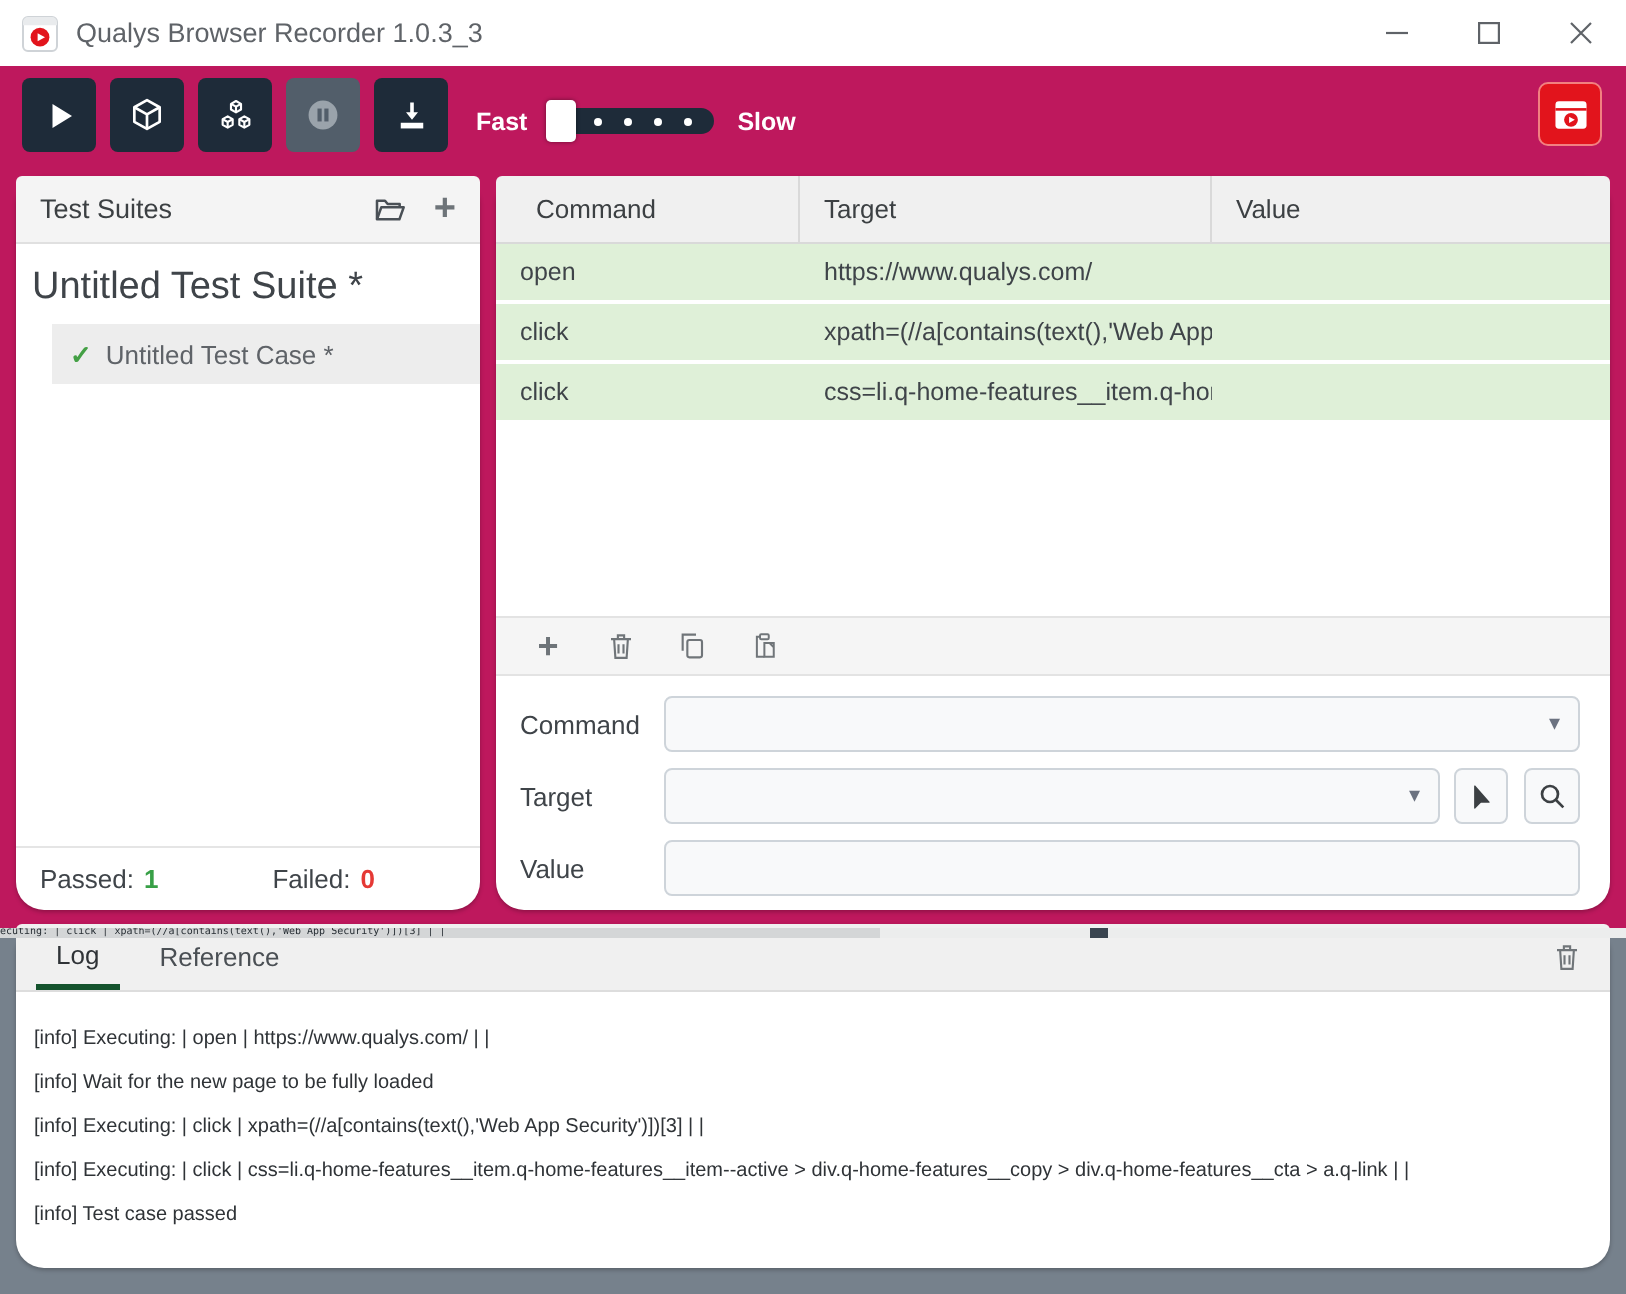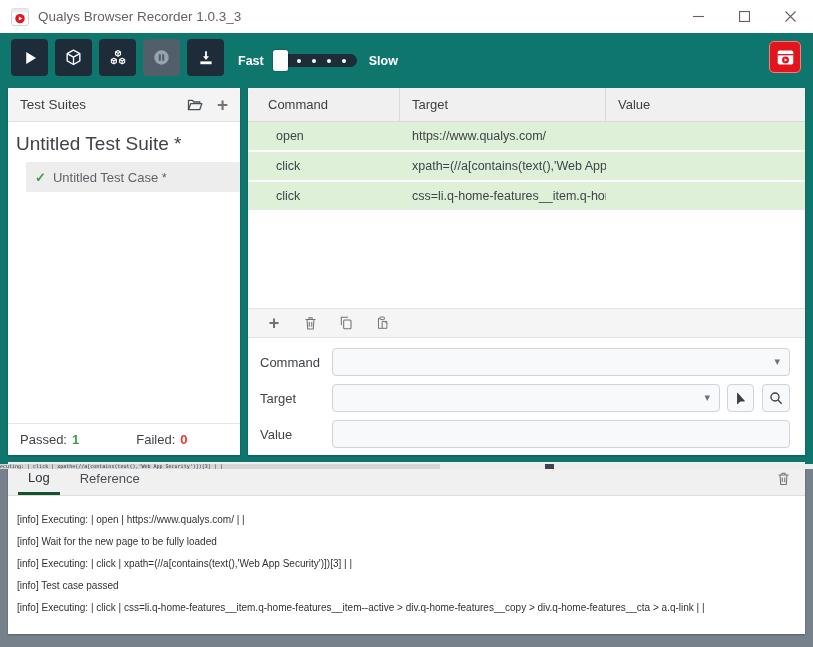--- a/index.html
+++ b/index.html
@@ -1,39 +1,39 @@
 <!DOCTYPE html>
 <html><head>
 <meta charset="utf-8">
 <style>
   * { margin:0; padding:0; box-sizing:border-box; }
   html,body { width:813px; height:647px; }
   body { font-family:"Liberation Sans", sans-serif; background:#76818C; overflow:hidden; }
-  #app { position:relative; width:813px; height:469px; background:#0f766e; }
+  #app { position:relative; width:813px; height:469px; background:#be185d; }
 
   
   .titlebar { position:absolute; top:0; left:0; width:813px; height:33px; background:#fff; display:flex; align-items:center; }
   .titlebar .app-title { margin-left:9px; font-size:13.5px; color:#5f6368; }
   .app-icon { margin-left:11px; width:18px; height:18px; display:flex; }
   .win-controls { margin-left:auto; display:flex; height:33px; }
   .win-btn { width:46px; height:33px; display:flex; align-items:center; justify-content:center; }
 
   
   .toolbar { position:absolute; top:33px; left:0; width:813px; height:55px; }
   .tb-btn { position:absolute; top:6px; width:37px; height:37px; border-radius:4px; background:#1E2B39; display:flex; align-items:center; justify-content:center; }
   .tb-btn.disabled { background:#525E6A; }
   .speed { position:absolute; left:238px; top:0; height:55px; display:flex; align-items:center; }
   .speed-label { font-size:12.5px; font-weight:bold; color:#fff; }
   .slider-track { position:relative; width:84px; height:13px; margin:0 12px 0 9px; background:#1E2B39; border-radius:7px; }
   .slider-handle { position:absolute; left:0; top:-4px; width:15px; height:21px; background:#fff; border-radius:2.5px; box-shadow:0 0 2px rgba(0,0,0,.45); }
   .slider-dot { position:absolute; top:4.5px; width:4px; height:4px; border-radius:50%; background:#fff; }
   .record-btn { position:absolute; right:12px; top:8px; width:32px; height:32px; background:#E2141C; border:1px solid #F28080; border-radius:5px; display:flex; align-items:center; justify-content:center; }
 
   
-  .panel { position:absolute; background:#fff; border-radius:0; box-shadow:0 1px 2px rgba(0,0,0,.25); }
+  .panel { position:absolute; background:#fff; border-radius:14px; box-shadow:0 1px 2px rgba(0,0,0,.25); }
   .panel-header { height:34px; background:#f4f4f4; border-bottom:1px solid #e0e0e0; border-radius:3px 3px 0 0; display:flex; align-items:center; }
 
   
   .suites-panel { left:8px; top:88px; width:232px; height:367px; }
   .suites-title { margin-left:12px; font-size:13.5px; color:#3c4043; }
   .hdr-icons { margin-left:auto; margin-right:12px; display:flex; align-items:center; gap:13px; }
   .plus-glyph { font-size:19px; font-weight:bold; color:#6e7479; line-height:1; }
   .suite-label { margin:11px 0 0 8px; font-size:19px; color:#3f4449; }
   .case-row { margin:7px 0 0 18px; height:30px; background:#ededed; display:flex; align-items:center; padding-left:9px; }
   .case-check { color:#44A045; font-weight:bold; font-size:13px; }
@@ -46,21 +46,21 @@
   .passed-group { display:flex; }
 
   
   .commands-panel { left:248px; top:88px; width:557px; height:367px; }
   .table-header { height:34px; background:#f0f0f0; border-bottom:1px solid #d9d9d9; border-radius:3px 3px 0 0; display:flex; font-size:13px; color:#3c4043; }
   .th { display:flex; align-items:center; height:100%; }
   .th-command { width:152px; padding-left:20px; border-right:1px solid #d9d9d9; }
   .th-target  { width:206px; padding-left:12px; border-right:1px solid #d9d9d9; }
   .th-value   { flex:1; padding-left:12px; }
   .trow { height:30px; background:#DFF0D8; border-bottom:2px solid #fff; display:flex; align-items:center; font-size:12.5px; color:#3f4449; }
-  .td-command { width:152px; padding-left:28px; }
+  .td-command { width:152px; padding-left:12px; }
   .td-target  { width:206px; padding-left:12px; white-space:nowrap; overflow:hidden; }
   .td-value   { flex:1; padding-left:12px; white-space:nowrap; overflow:hidden; }
   .cmd-toolbar { position:absolute; top:220px; left:0; right:0; height:30px; background:#f5f5f5; border-top:1px solid #e3e3e3; border-bottom:1px solid #e3e3e3; display:flex; align-items:center; padding-left:18px; }
   .cmd-tool { width:16px; height:18px; display:flex; align-items:center; justify-content:center; margin-right:20px; }
   .ed-row { position:absolute; left:12px; height:28px; display:flex; align-items:center; }
   .ed-label { width:72px; font-size:13px; color:#3f4449; }
   .ed-select { position:relative; height:28px; background:#f8f9fa; border:1px solid #ced4da; border-radius:4px; }
   .ed-caret { position:absolute; right:9px; top:6px; font-size:11px; color:#6b7280; }
   .ed-input { height:28px; background:#f8f9fa; border:1px solid #ced4da; border-radius:4px; font-size:12.5px; color:#3f4449; padding:0 8px; font-family:"Liberation Sans",sans-serif; }
   .mini-btn { width:27px; height:28px; background:#f8f9fa; border:1px solid #ced4da; border-radius:4px; display:flex; align-items:center; justify-content:center; }
@@ -307,22 +307,22 @@
         <svg viewBox="0 0 24 24" width="15" height="17" fill="none" stroke="#707579" stroke-width="1.7">
           <path d="M4 6.5h16M9.5 6.5V3.5h5v3M6.5 6.5l1 15h9l1-15"></path>
           <path d="M10 10.5v7.5M14 10.5v7.5"></path>
         </svg>
       </span>
     </div>
     <div class="log-content">
       <div class="log-entry">[info] Executing: | open | https://www.qualys.com/ | |</div>
       <div class="log-entry">[info] Wait for the new page to be fully loaded</div>
       <div class="log-entry">[info] Executing: | click | xpath=(//a[contains(text(),'Web App Security')])[3] | |</div>
+      <div class="log-entry">[info] Executing: | click | css=li.q-home-features__item.q-home-features__item--active &gt; div.q-home-features__copy &gt; div.q-home-features__cta &gt; a.q-link | |</div>
       <div class="log-entry">[info] Test case passed</div>
-      <div class="log-entry">[info] Executing: | click | css=li.q-home-features__item.q-home-features__item--active &gt; div.q-home-features__copy &gt; div.q-home-features__cta &gt; a.q-link | |</div>
     </div>
   </div>
 
   <div class="bg-strip-text">ecuting: | click | xpath=(//a[contains(text(),'Web App Security')])[3] | |</div>
   <div class="bg-strip-right"></div>
   <div class="bg-strip-block"></div>
 
 </div>
 
 </body></html>

